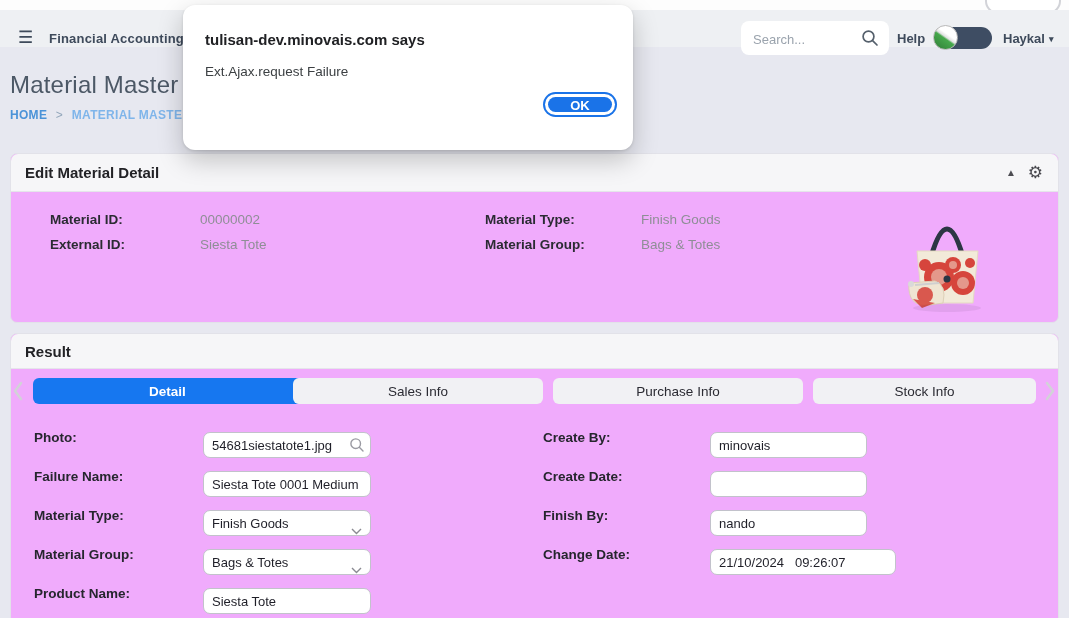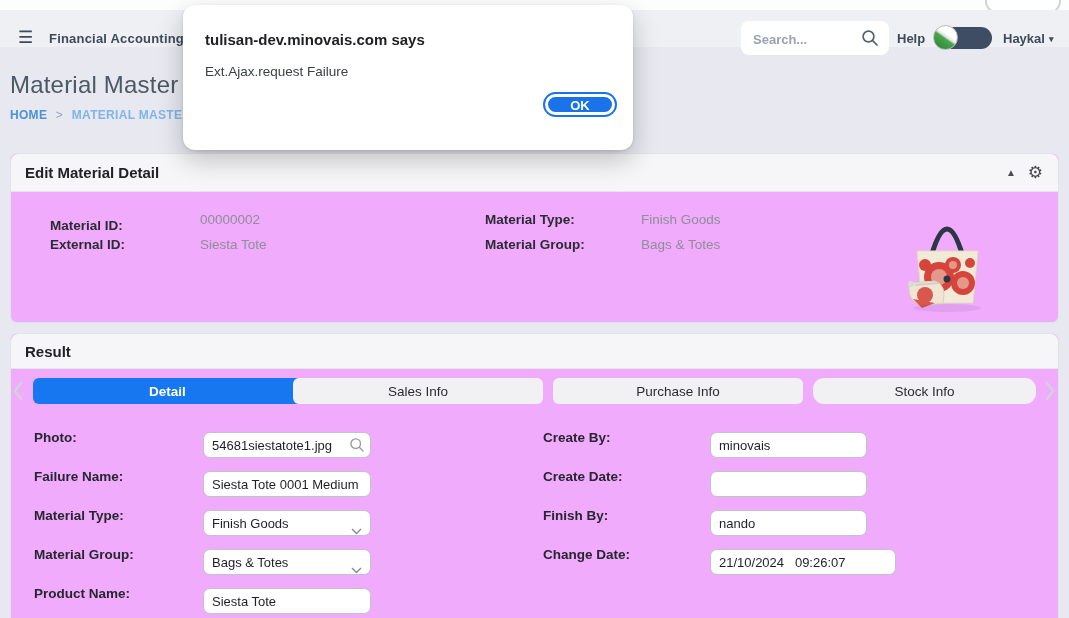--- a/index.html
+++ b/index.html
@@ -9,21 +9,21 @@
 
   
   #top-strip{left:0;top:0;width:1069px;height:10px;background:#fdfdfd;}
   #top-pill{left:985px;top:-14px;width:72px;height:24px;border:2px solid #d2d3d8;border-radius:13px;background:#fff;}
 
   
   #topbar{left:0;top:10px;width:1069px;height:37px;background:#eef0f3;}
   #hamburger{left:18px;top:17px;font-size:17px;color:#3e4a5b;line-height:22px;cursor:pointer;}
   #app-title{left:49px;top:21px;font-size:13px;font-weight:700;color:#3e4a5b;letter-spacing:.2px;}
   #searchbox{left:741px;top:11px;width:148px;height:34px;background:#ffffff;border-radius:8px;}
-  #searchbox input{position:absolute;left:10px;top:7px;width:105px;height:20px;border:none;outline:none;font-size:13px;color:#b91c1c;font-family:inherit;background:transparent;font-weight:bold;}
+  #searchbox input{position:absolute;left:10px;top:7px;width:105px;height:20px;border:none;outline:none;font-size:13px;color:#b91c1c;font-family:inherit;background:transparent;}
   #searchbox input::placeholder{color:#9aa3ad;}
   #search-icon{position:absolute;right:10px;top:8px;}
   #help-label{left:897px;top:21px;font-size:13px;font-weight:700;color:#3e4a5b;cursor:pointer;}
   #lang-toggle{left:936px;top:17px;width:56px;height:22px;background:#3e4d63;border-radius:11px;cursor:pointer;}
   #lang-knob{position:absolute;left:-3px;top:-2px;width:25px;height:25px;border-radius:50%;border:1px solid #b9b9b9;background:linear-gradient(215deg,#ffffff 38%,#e2e2e2 48%,#46a84c 54%,#2f7d36 100%);box-sizing:border-box;}
   #user-menu{left:1003px;top:21px;font-size:13px;font-weight:700;color:#3e4a5b;cursor:pointer;}
   #user-caret{font-size:9px;position:relative;top:-1px;margin-left:4px;color:#3e4a5b;}
 
   
   #page-title{left:10px;top:71px;font-size:24px;color:#4c5866;letter-spacing:.2px;}
@@ -101,21 +101,21 @@
     <span class="bc-cur">MATERIAL MASTER DETAIL</span>
   </div>
 
   <div class="abs panel" id="edit-panel">
     <div class="panel-header">
       <div class="panel-title">Edit Material Detail</div>
       <div class="collapse-icon">▲</div>
       <div class="gear-icon">⚙</div>
     </div>
   </div>
-  <div class="abs kv-label" style="left:50px;top:212px;margin-top:6px;">Material ID:</div>
+  <div class="abs kv-label" style="left:50px;top:212px;">Material ID:</div>
   <div class="abs kv-value" style="left:200px;top:212px;">00000002</div>
   <div class="abs kv-label" style="left:485px;top:212px;">Material Type:</div>
   <div class="abs kv-value" style="left:641px;top:212px;">Finish Goods</div>
   <div class="abs kv-label" style="left:50px;top:237px;">External ID:</div>
   <div class="abs kv-value" style="left:200px;top:237px;">Siesta Tote</div>
   <div class="abs kv-label" style="left:485px;top:237px;">Material Group:</div>
   <div class="abs kv-value" style="left:641px;top:237px;">Bags &amp; Totes</div>
 
   <div class="abs" style="left:895px;top:199px;width:105px;height:116px;">
     <svg viewBox="0 0 105 115" width="105" height="115">
@@ -152,21 +152,21 @@
   </div>
 
   <div class="tab-scroll" style="left:10px;">
     <svg width="14" height="22" viewBox="0 0 14 22">
         <path d="M10 3 L4 11 L10 19" stroke="#d2d2d8" stroke-width="2.5" fill="none" stroke-linecap="round"></path>
       </svg>
   </div>
   <div class="tab tab-active" style="left:33px;width:269px;">Detail</div>
   <div class="tab tab-idle" style="left:293px;width:250px;">Sales Info</div>
   <div class="tab tab-idle" style="left:553px;width:250px;">Purchase Info</div>
-  <div class="tab tab-idle" style="left:813px;width:223px;border-radius:11px;">Stock Info</div>
+  <div class="tab tab-idle" style="left:813px;width:223px;">Stock Info</div>
   <div class="tab-scroll" style="left:1042px;">
     <svg width="14" height="22" viewBox="0 0 14 22">
         <path d="M4 3 L10 11 L4 19" stroke="#d2d2d8" stroke-width="2.5" fill="none" stroke-linecap="round"></path>
       </svg>
   </div>
 
   <div class="abs form-label" style="left:34px;top:430px;">Photo:</div>
   <input class="tf" style="left: 203px; top: 432px; width: 168px; " value="54681siestatote1.jpg">
   <span class="input-icon" style="left:349px;top:437px;">
     <svg width="16" height="16" viewBox="0 0 16 16">

